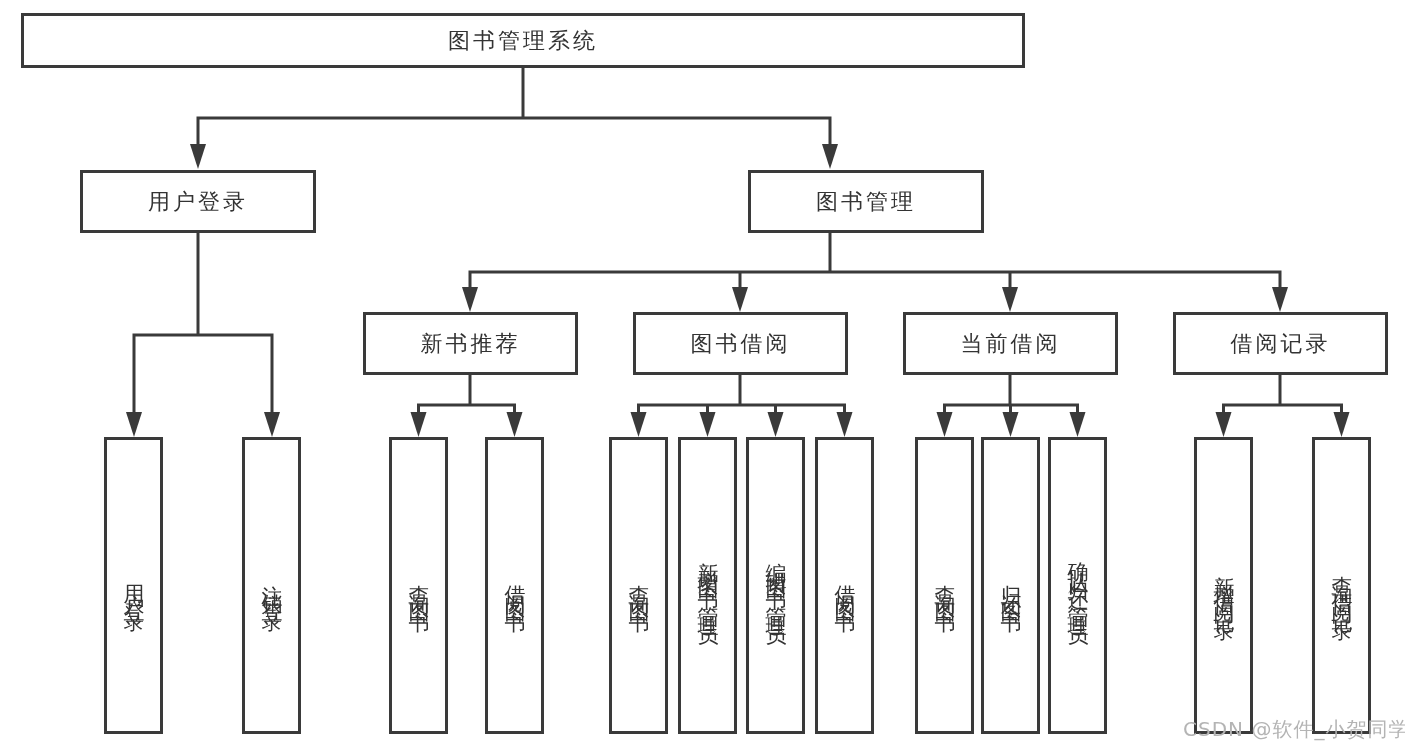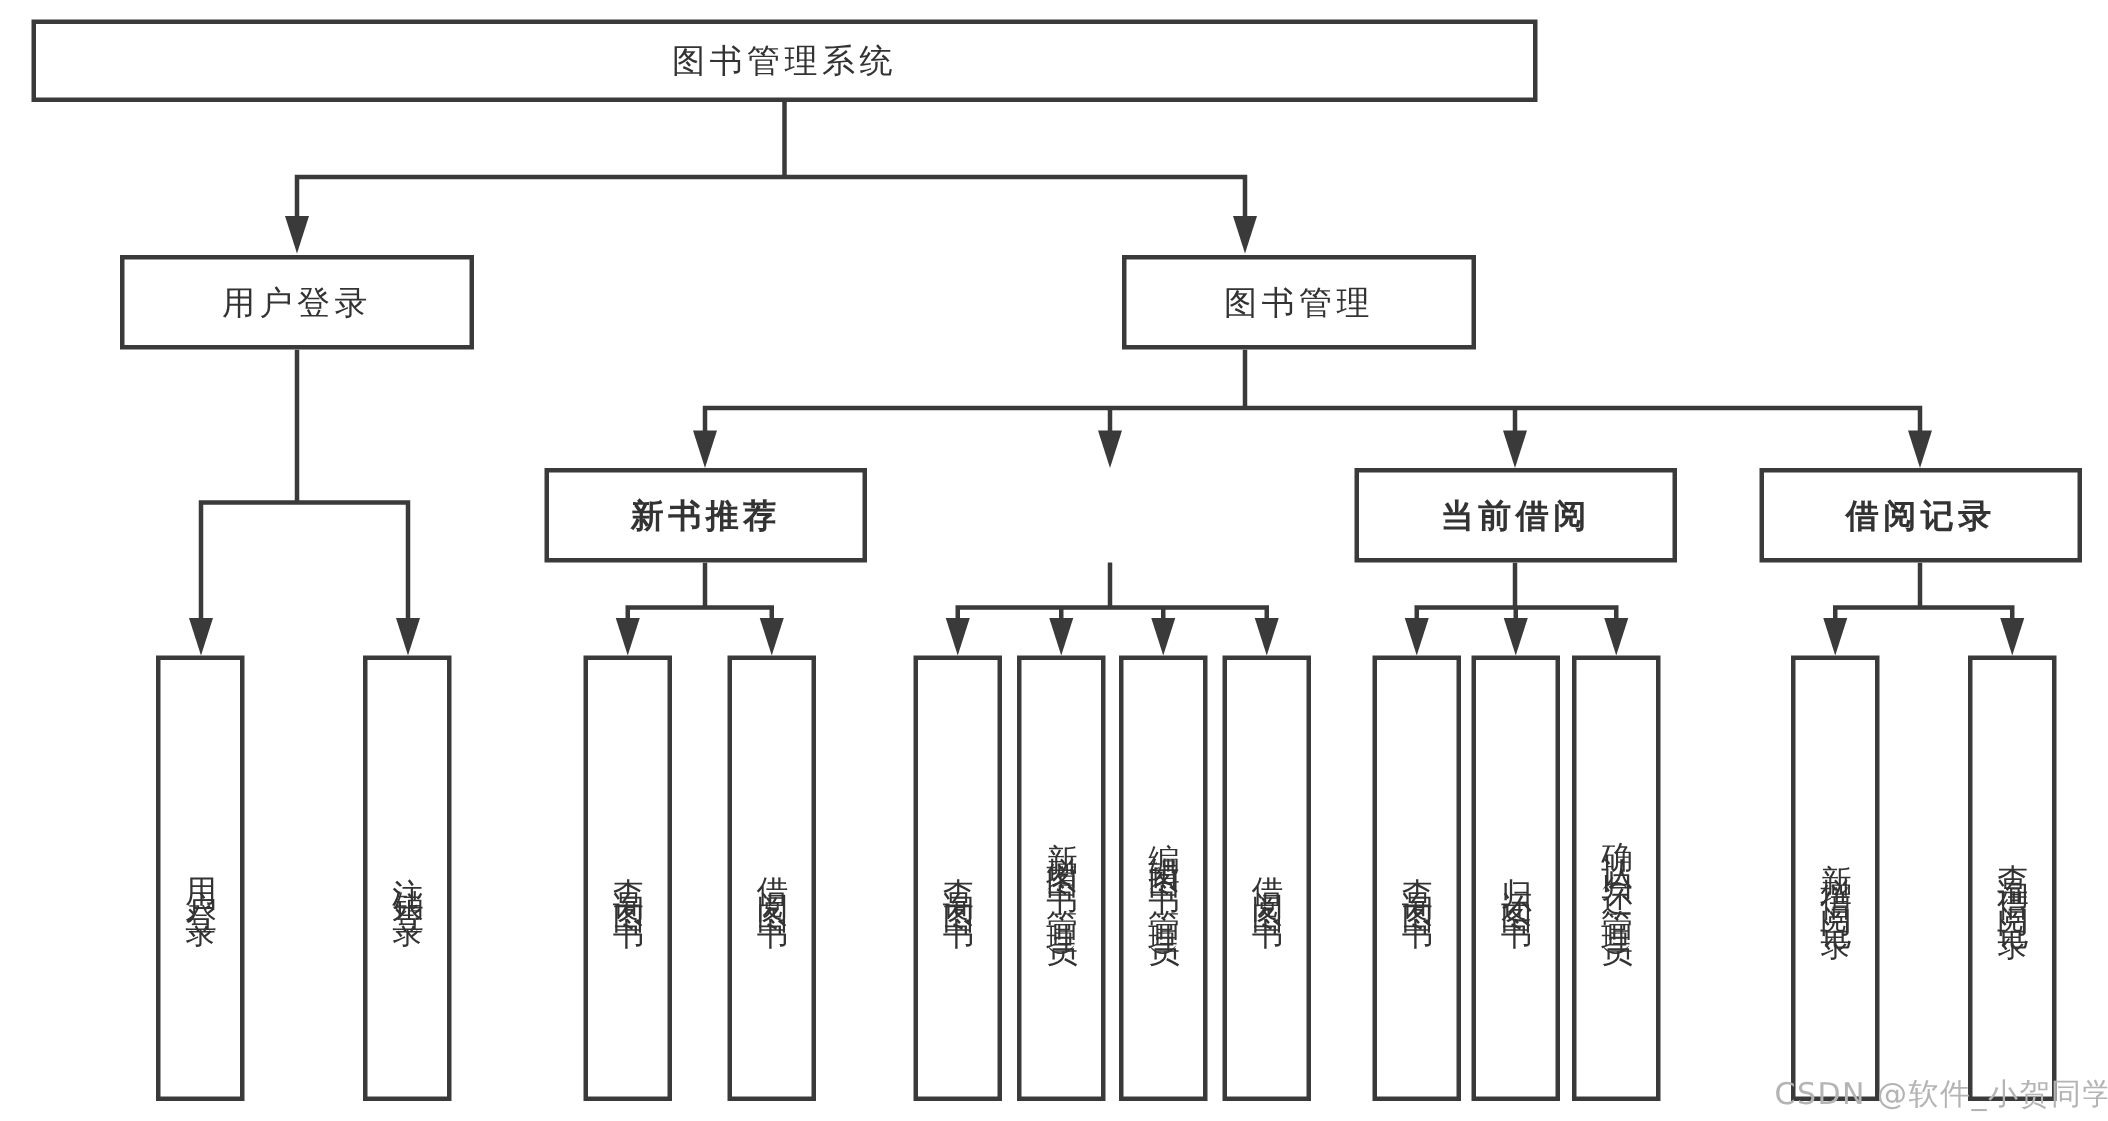--- a/index.html
+++ b/index.html
@@ -31,21 +31,21 @@
     justify-content: center;
     z-index: 2;
   }
   .h-label {
     font-size: 22px;
     letter-spacing: 3px;
     color: #333333;
     white-space: nowrap;
   }
   .lvl2 { top: 170px; width: 236px; height: 63px; }
-  .lvl3 { top: 312px; width: 215px; height: 63px; font-weight: bold; }
+  .lvl3 { top: 312px; width: 215px; height: 63px; }
   .vleaf { top: 437px; width: 59px; height: 297px; }
   .v-label {
     writing-mode: vertical-rl;
     font-size: 21px;
     letter-spacing: 9px;
     line-height: 1;
     color: #333333;
   }
   .watermark {
     position: absolute;
@@ -122,20 +122,23 @@
   <div class="node lvl2" style="left:80px">
     <span class="h-label">用户登录</span>
   </div>
   <div class="node lvl2" style="left:748px">
     <span class="h-label">图书管理</span>
   </div>
 
   <div class="node lvl3" style="left:363px">
     <span class="h-label">新书推荐</span>
   </div>
+  <div class="node lvl3" style="left:633px">
+    <span class="h-label">图书借阅</span>
+  </div>
   <div class="node lvl3" style="left:903px">
     <span class="h-label">当前借阅</span>
   </div>
   <div class="node lvl3" style="left:1173px">
     <span class="h-label">借阅记录</span>
   </div>
 
   <div class="node vleaf" style="left:104px">
     <span class="v-label">用户登录</span>
   </div>

